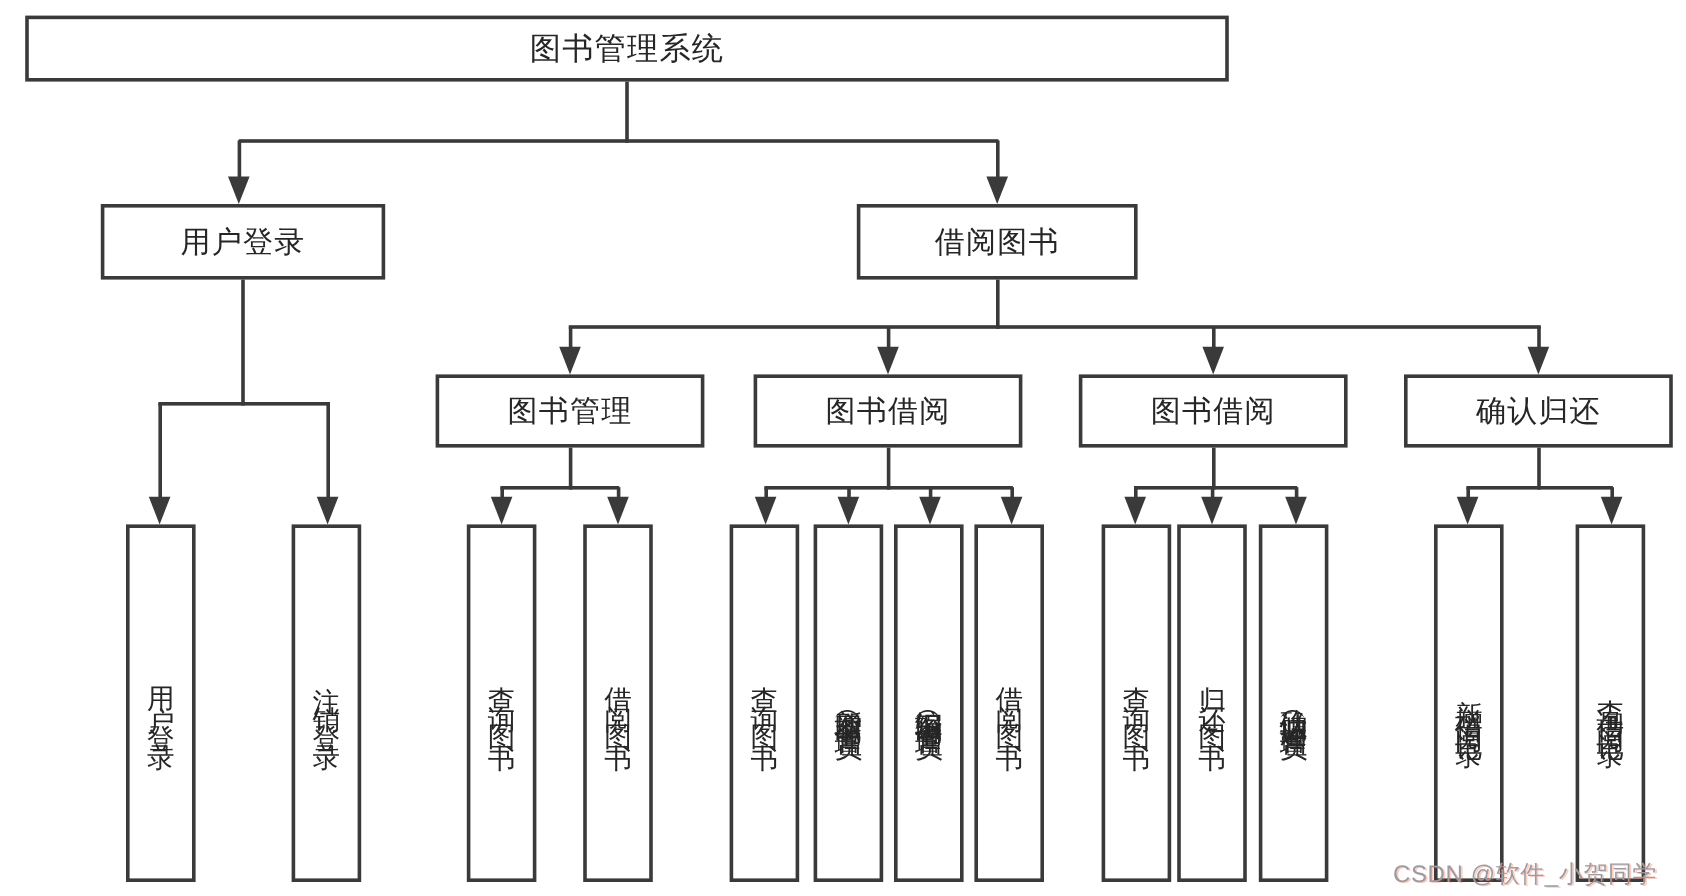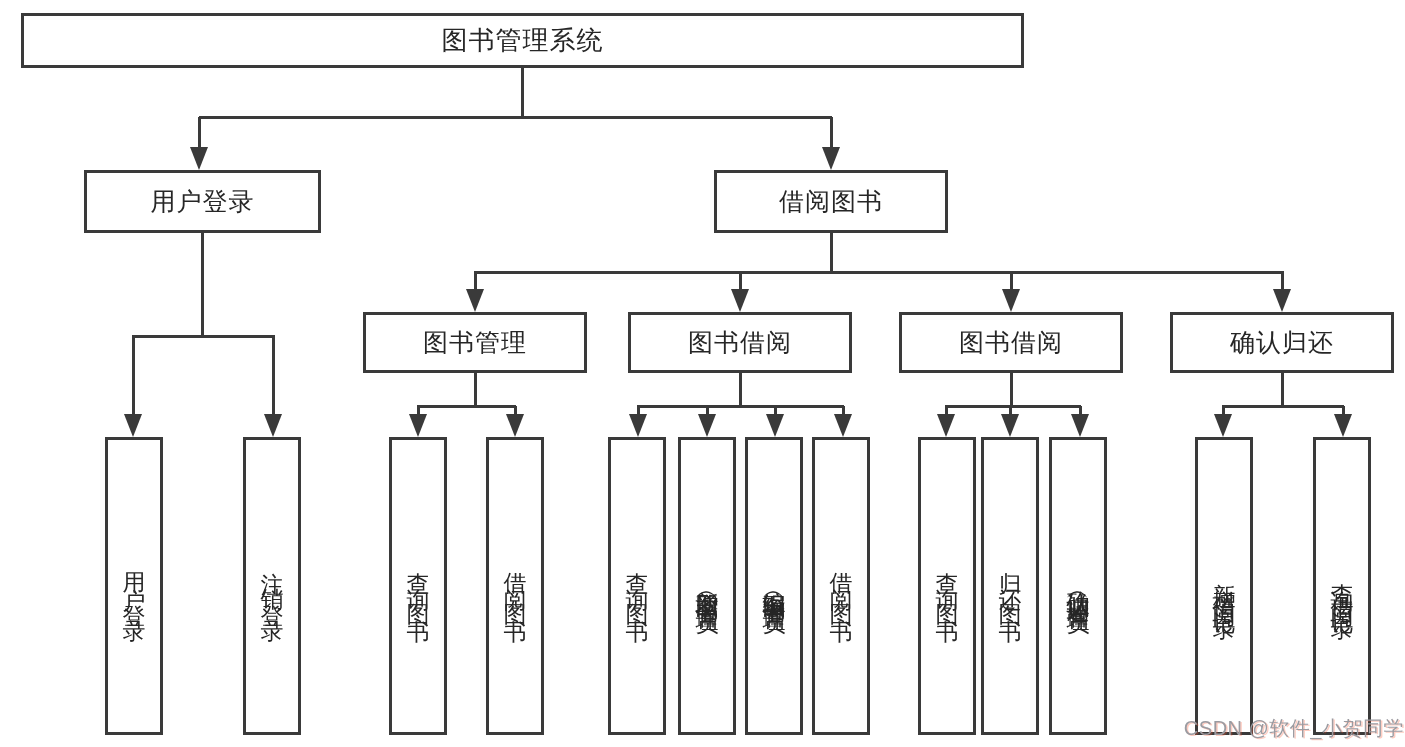--- a/index.html
+++ b/index.html
@@ -38,21 +38,21 @@
   .hline{position:absolute;height:3px;background:var(--line);}
   .vline{position:absolute;width:3px;background:var(--line);}
   .arrowhead{
     position:absolute;width:0;height:0;
     border-left:9px solid transparent;
     border-right:9px solid transparent;
     border-top:23px solid var(--line);
   }
   .watermark{
     position:absolute;
-    right:1px;bottom:5px;
+    right:24px;bottom:5px;
     font-size:20px;
     letter-spacing:0.5px;
     color:#9b9ba1;
     text-shadow:1.5px 1px 0 rgba(252,85,49,0.30);
     pointer-events:none;
   }
 </style>
 </head>
 <body>
 

